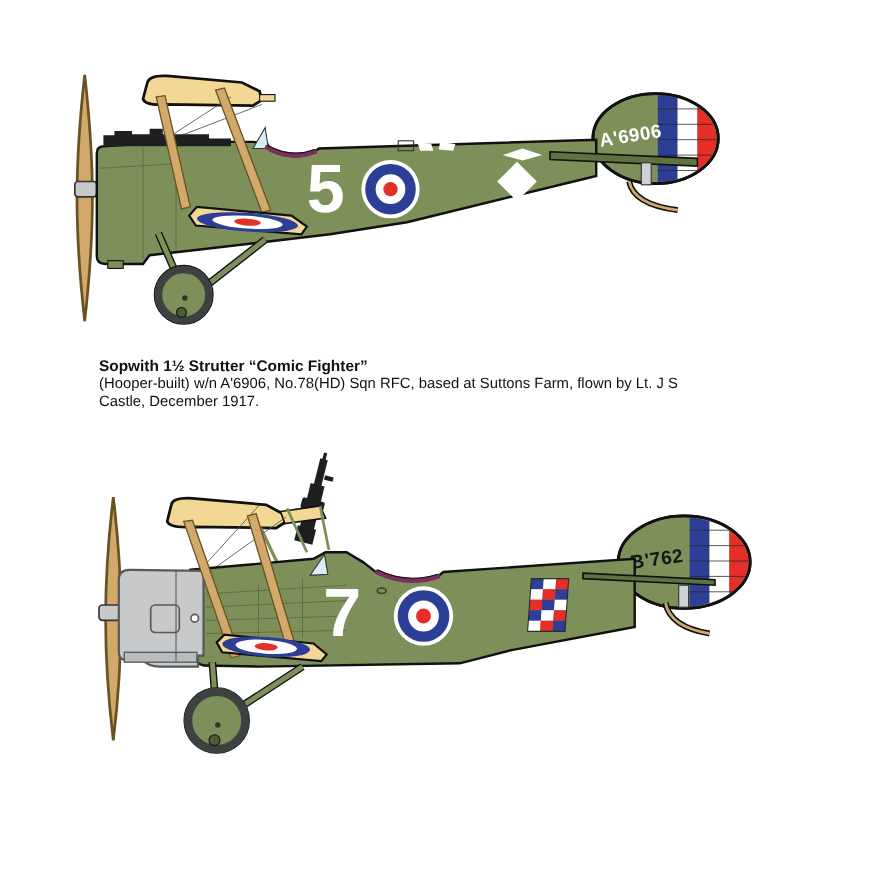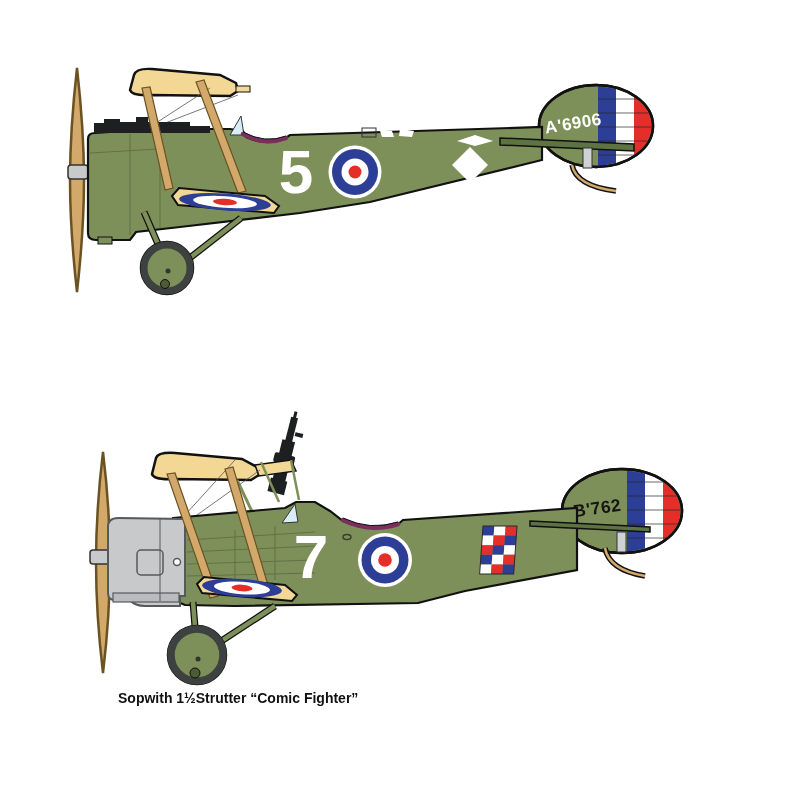--- a/index.html
+++ b/index.html
@@ -131,20 +131,24 @@
         </g>
       <g>
         <circle cx="107" cy="213" r="26.5" class="f-none s-k" stroke-width="1.5"></circle>
         <circle cx="107" cy="213" r="23" class="f-green s-tire" stroke-width="7"></circle>
         <circle cx="108" cy="216" r="2.5" fill="#333"></circle>
         <circle cx="105" cy="229" r="4.5" class="f-dot s-k" stroke-width="1"></circle>
       </g>
     </g>
   </svg>
 
+  <div class="caption" style="left:90px;top:324px;width:548px">
+    <p class="cap-title">Sopwith 1½ Strutter “Comic Fighter”</p>
+    <p class="cap-body">(Hooper-built) w/n A'6906, No.78(HD) Sqn RFC, based at Suttons Farm, flown by Lt. J S Castle, December 1917.</p>
+  </div>
 
   <svg class="profile-svg" style="left:85px;top:410px" width="640" height="290" viewBox="0 0 640 290">
     <defs>
       <clipPath id="tailclip2">
           <ellipse cx="537" cy="101" rx="58.5" ry="40.5"></ellipse>
         </clipPath>
     </defs>
 
     <g>
       <path class="f-tan s-wood" stroke-width="2.5" d="M18,42 Q25,100 25,152 Q25,205 18,263 Q11,205 11,152 Q11,100 18,42 Z"></path>
@@ -279,16 +283,15 @@
       <g>
         <circle cx="112" cy="245" r="29.5" class="f-none s-k" stroke-width="1.5"></circle>
         <circle cx="112" cy="245" r="26" class="f-green s-tire" stroke-width="7.5"></circle>
         <circle cx="113" cy="249" r="2.5" fill="#333"></circle>
         <circle cx="110" cy="263" r="5" class="f-dot s-k" stroke-width="1"></circle>
       </g>
     </g>
   </svg>
 
   <div class="caption" style="left:118px;top:690px;width:578px">
-    <p class="cap-title">Sopwith 1½Strutter “Comic Fighter”</p>
   </div>
 
 </div>
 
 </body></html>

